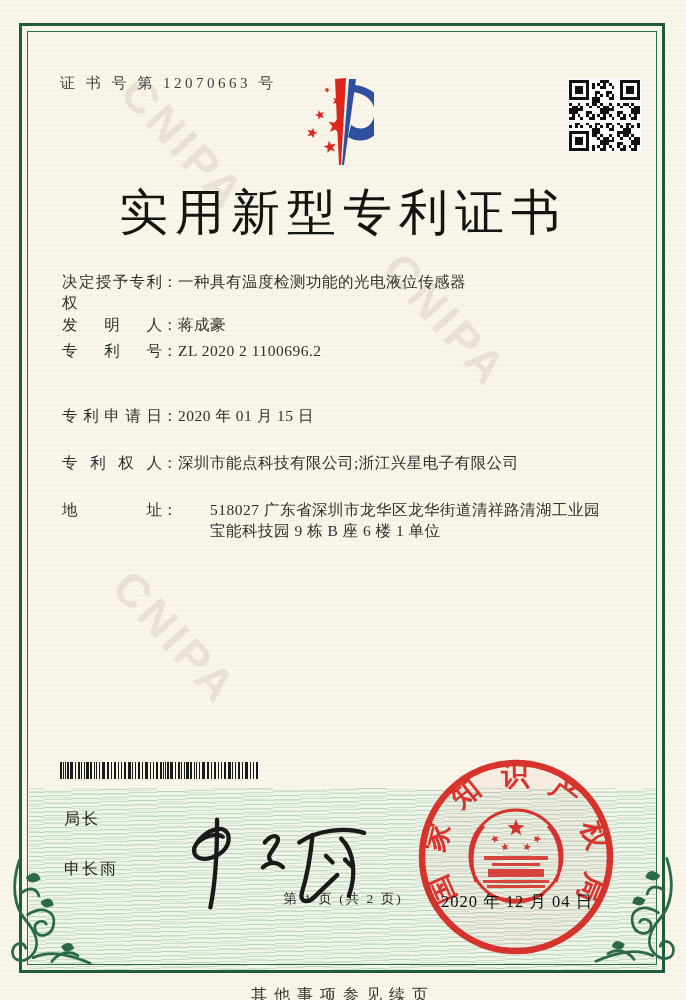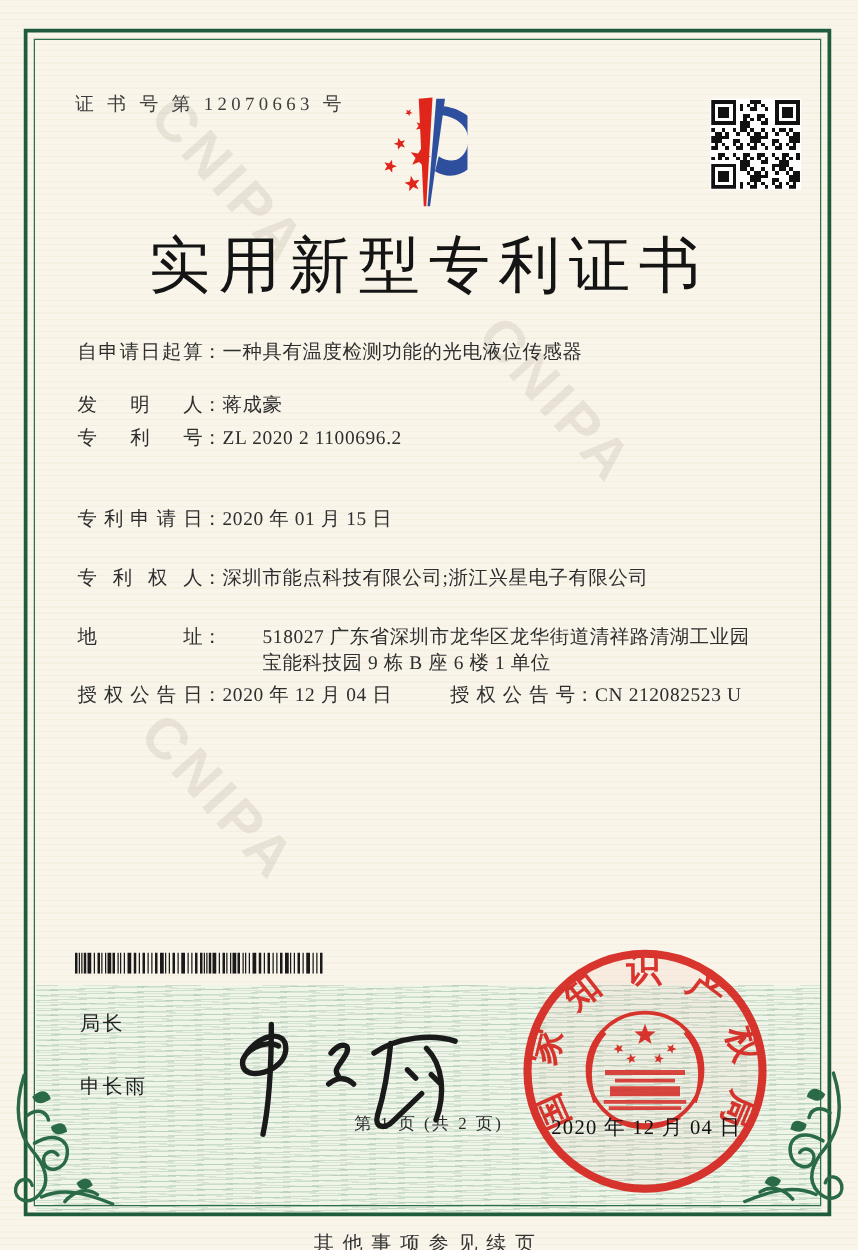--- a/index.html
+++ b/index.html
@@ -352,42 +352,36 @@
         <rect x="18" y="24" width="1" height="1"></rect>
         <rect x="19" y="24" width="1" height="1"></rect>
         <rect x="22" y="24" width="1" height="1"></rect>
         <rect x="23" y="24" width="1" height="1"></rect>
       </g>
   </svg>
 
   <div class="title">实用新型专利证书</div>
 
   <div class="frow" style="top:271px">
-    <span class="flabel">自申请日起算</span><span class="fcolon">：</span><span class="fvalue">一种具有温度检测功能的光电液位传感器</span>
+    <span class="flabel">决定授予专利权</span><span class="fcolon">：</span><span class="fvalue">一种具有温度检测功能的光电液位传感器</span>
   </div>
   <div class="frow" style="top:314px">
     <span class="flabel">发明人</span><span class="fcolon">：</span><span class="fvalue">蒋成豪</span>
   </div>
   <div class="frow" style="top:340px">
     <span class="flabel">专利号</span><span class="fcolon">：</span><span class="fvalue">ZL 2020 2 1100696.2</span>
   </div>
   <div class="frow" style="top:405px">
     <span class="flabel">专利申请日</span><span class="fcolon">：</span><span class="fvalue">2020 年 01 月 15 日</span>
   </div>
   <div class="frow" style="top:452px">
     <span class="flabel">专利权人</span><span class="fcolon">：</span><span class="fvalue">深圳市能点科技有限公司;浙江兴星电子有限公司</span>
   </div>
   <div class="frow" style="top:499px">
     <span class="flabel">地址</span><span class="fcolon">：</span><span class="fvalue addr">518027 广东省深圳市龙华区龙华街道清祥路清湖工业园宝能科技园 9 栋 B 座 6 楼 1 单位</span>
-  </div>
-  <div class="frow" style="top:546px">
-    <span class="flabel">授权公告日</span><span class="fcolon">：</span><span class="fvalue">2020 年 12 月 04 日</span>
-    <span class="pair2">
-      <span class="flabel">授权公告号</span><span class="fcolon">：</span><span class="fvalue">CN 212082523 U</span>
-    </span>
   </div>
 
 
   <svg class="barcode" viewBox="0 0 200 17" preserveAspectRatio="none">
     <g id="barcode-bars" fill="#1a1a1a">
         <rect x="0" y="0" width="2" height="17"></rect>
         <rect x="3" y="0" width="1" height="17"></rect>
         <rect x="5" y="0" width="1" height="17"></rect>
         <rect x="7" y="0" width="2" height="17"></rect>
         <rect x="10" y="0" width="3" height="17"></rect>

